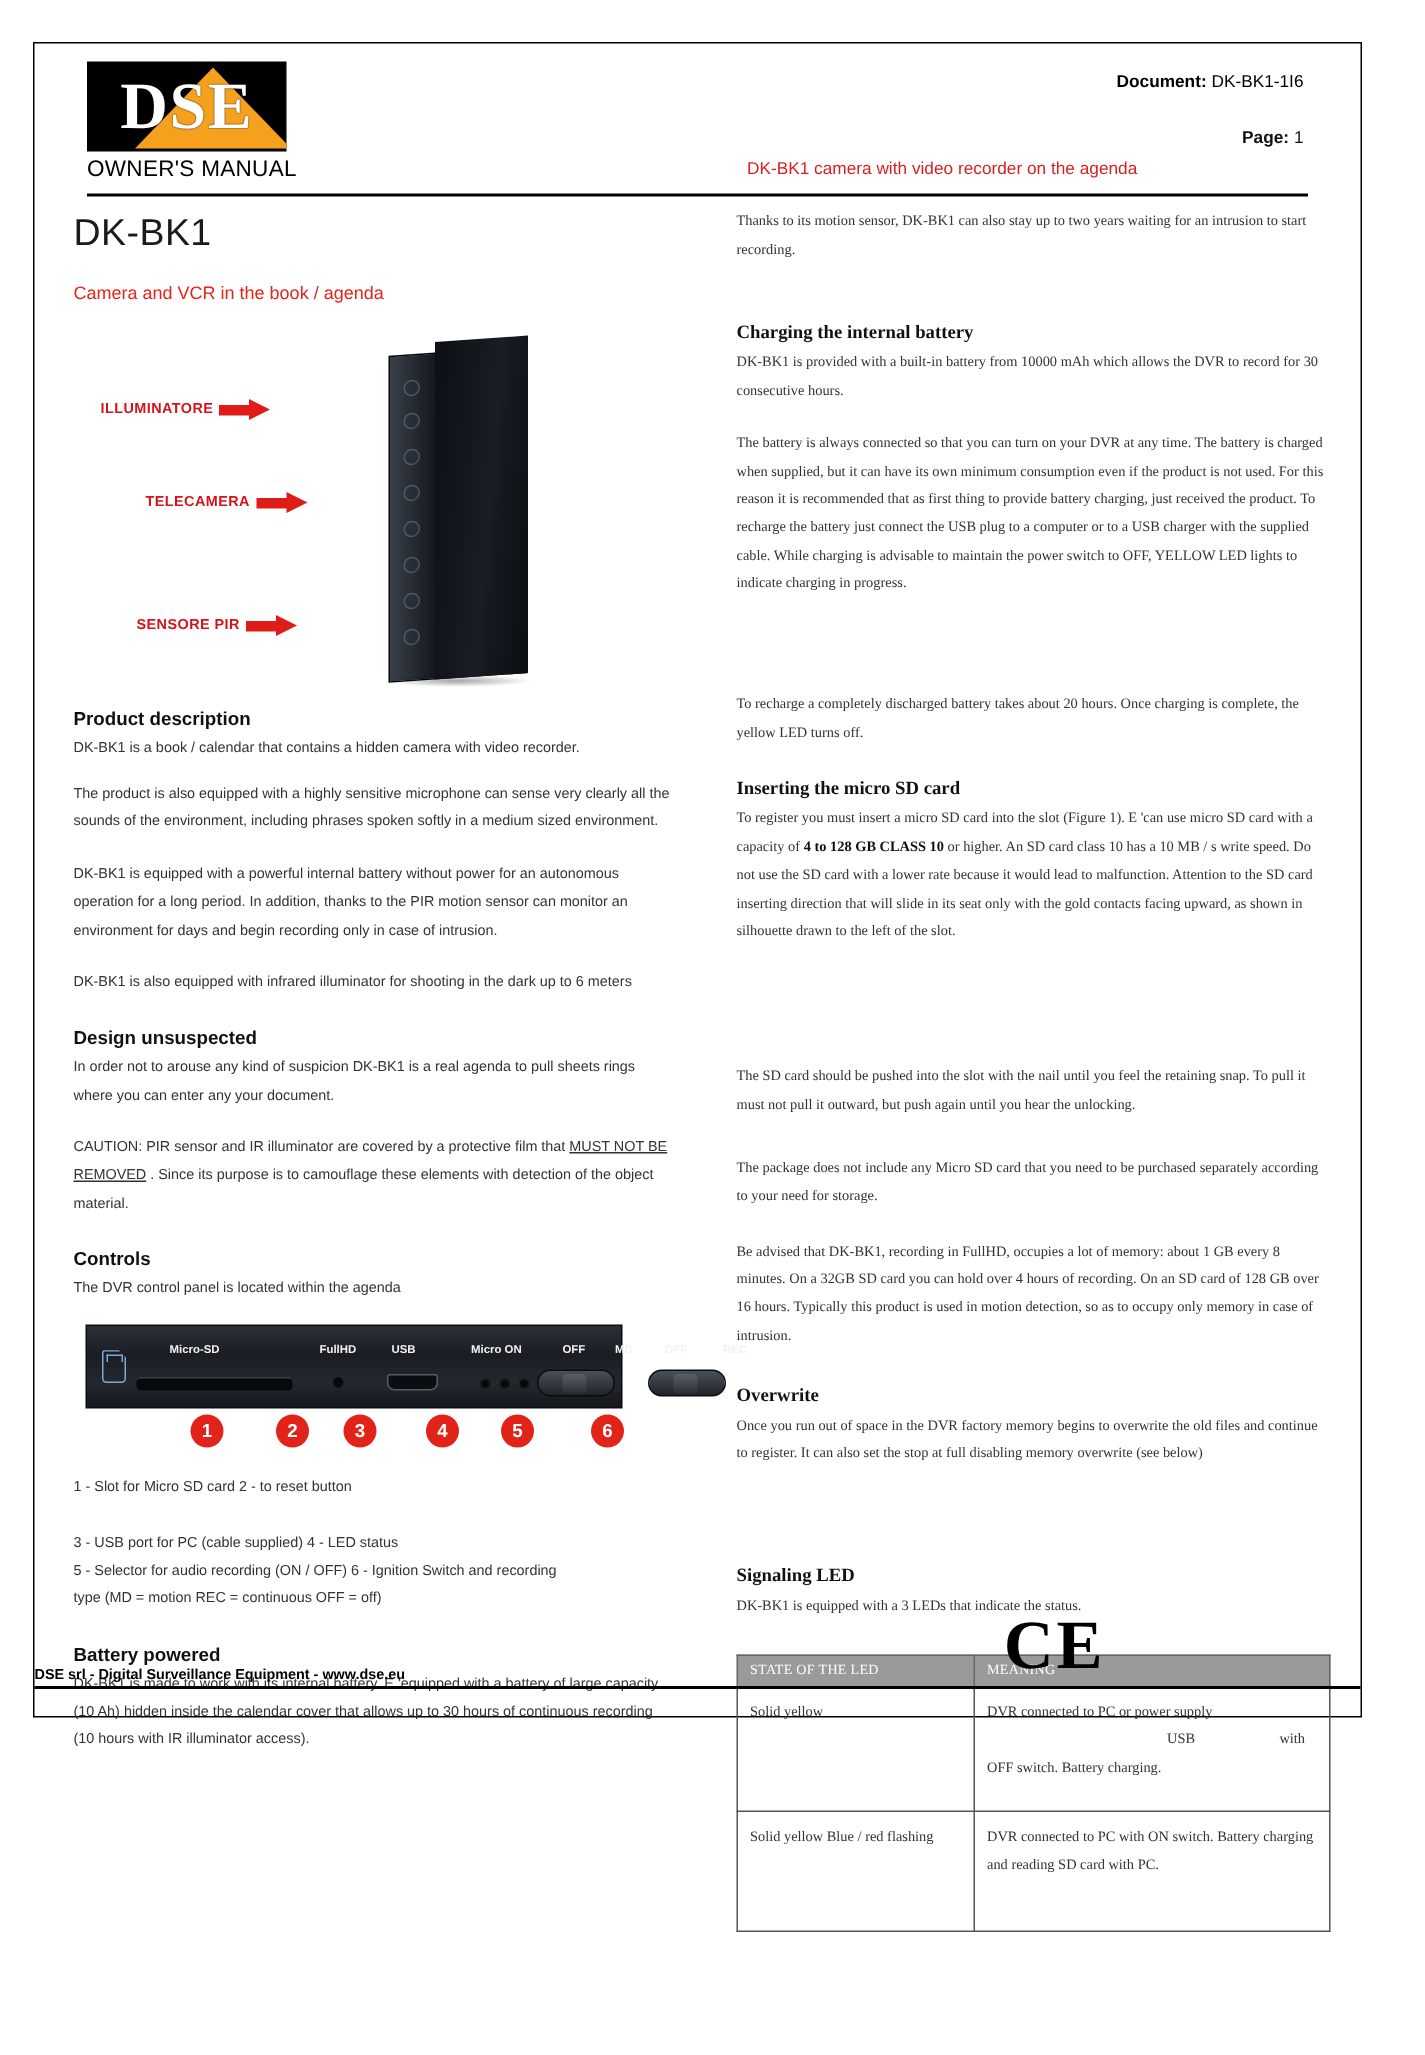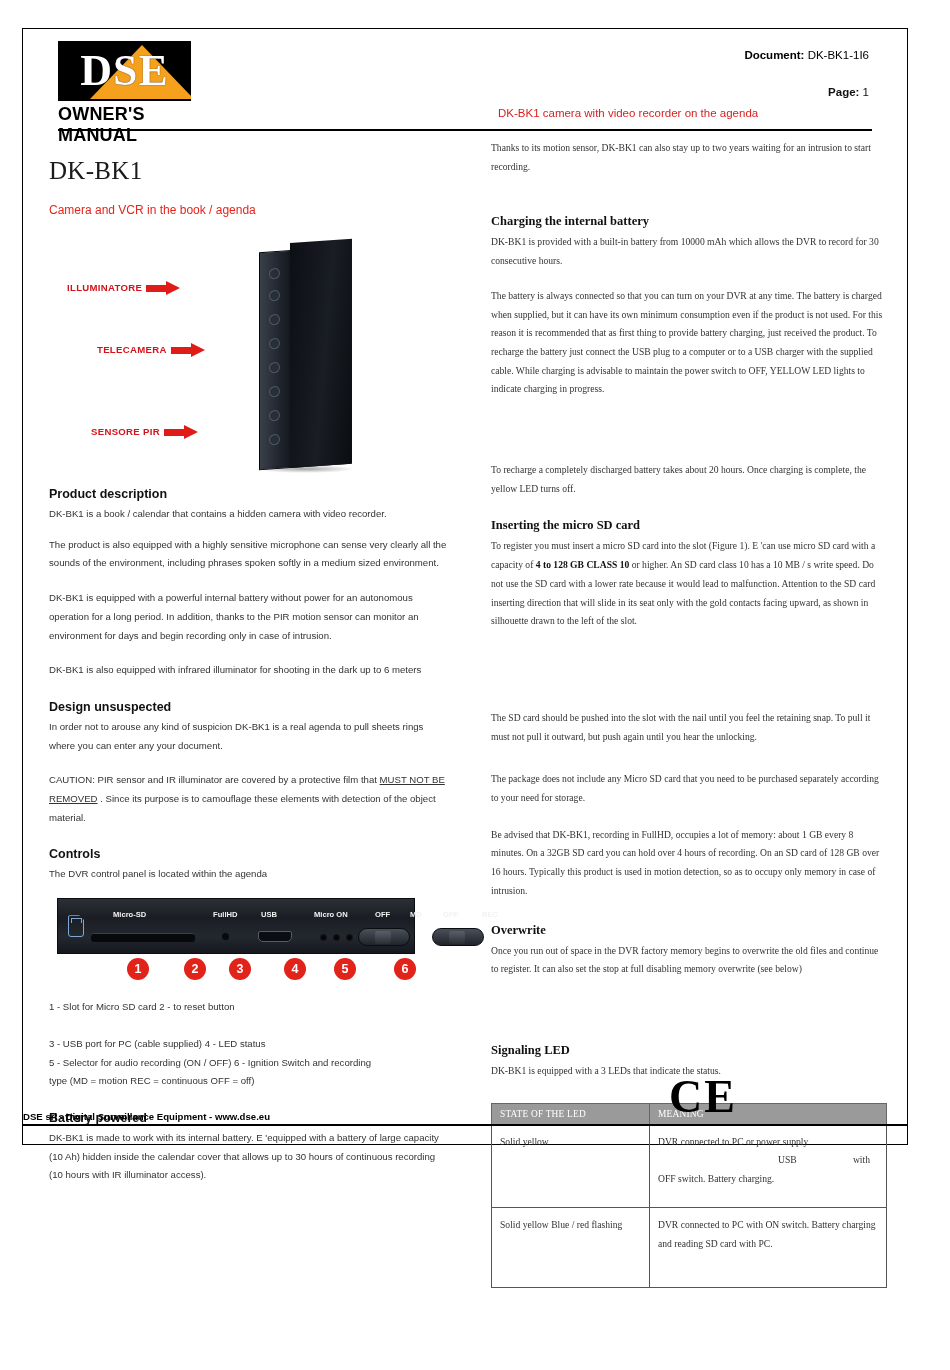--- a/index.html
+++ b/index.html
@@ -59,22 +59,22 @@
     font-family: "Liberation Serif", serif;
     font-weight: bold;
     font-size: 44px;
     letter-spacing: 1px;
     color: #fff;
     text-shadow: 0 0 1px #000;
   }
   .logo-text .mid { color: #fff; }
   .owners {
     margin-top: 3px;
-    font-size: 18px;
-    font-weight: bold;
+    font-size: 15px;
+    font-weight: normal;
     letter-spacing: 0.2px;
     color: #000;
   }
   .doc-line {
     position: absolute;
     right: 38px; top: 20px;
     font-size: 11.5px;
     color: #000;
     text-align: right;
     white-space: nowrap;
@@ -115,24 +115,23 @@
   .col-right {
     position: absolute;
     left: 468px; top: 0;
     width: 396px;
     font-family: Liberation Serif, serif;
   }
 
   h1.big {
     font-size: 25px;
     font-weight: normal;
-    margin: 20px 0 0 0;
+    margin: 4px 0 0 0;
     letter-spacing: 0.3px;
     color: #1a1a1a;
-    font-family: Liberation Serif, serif;
   }
   h2.redsub {
     font-size: 12px;
     font-weight: normal;
     color: #E8231A;
     margin: 18px 0 0 0;
   }
   h3 {
     font-size: 12.5px;
     font-weight: bold;

